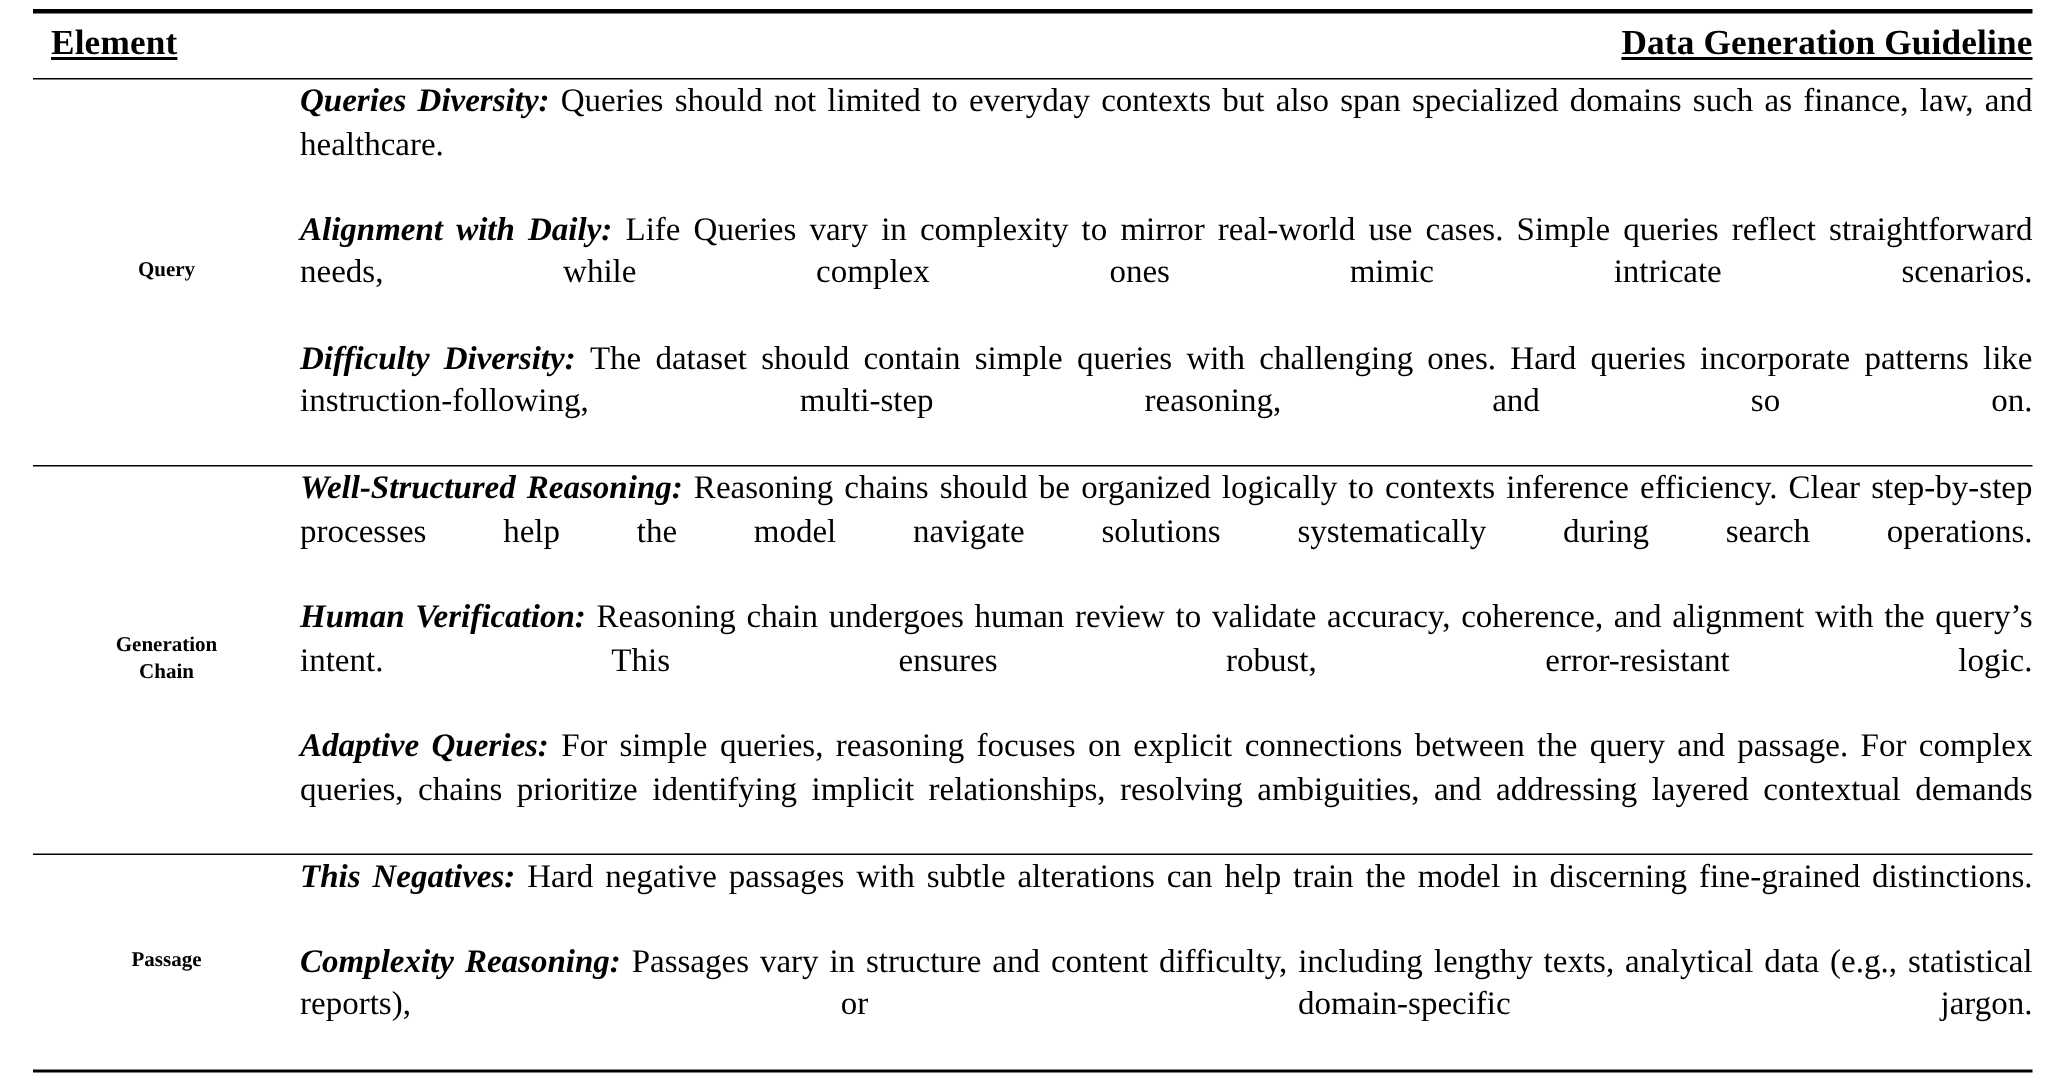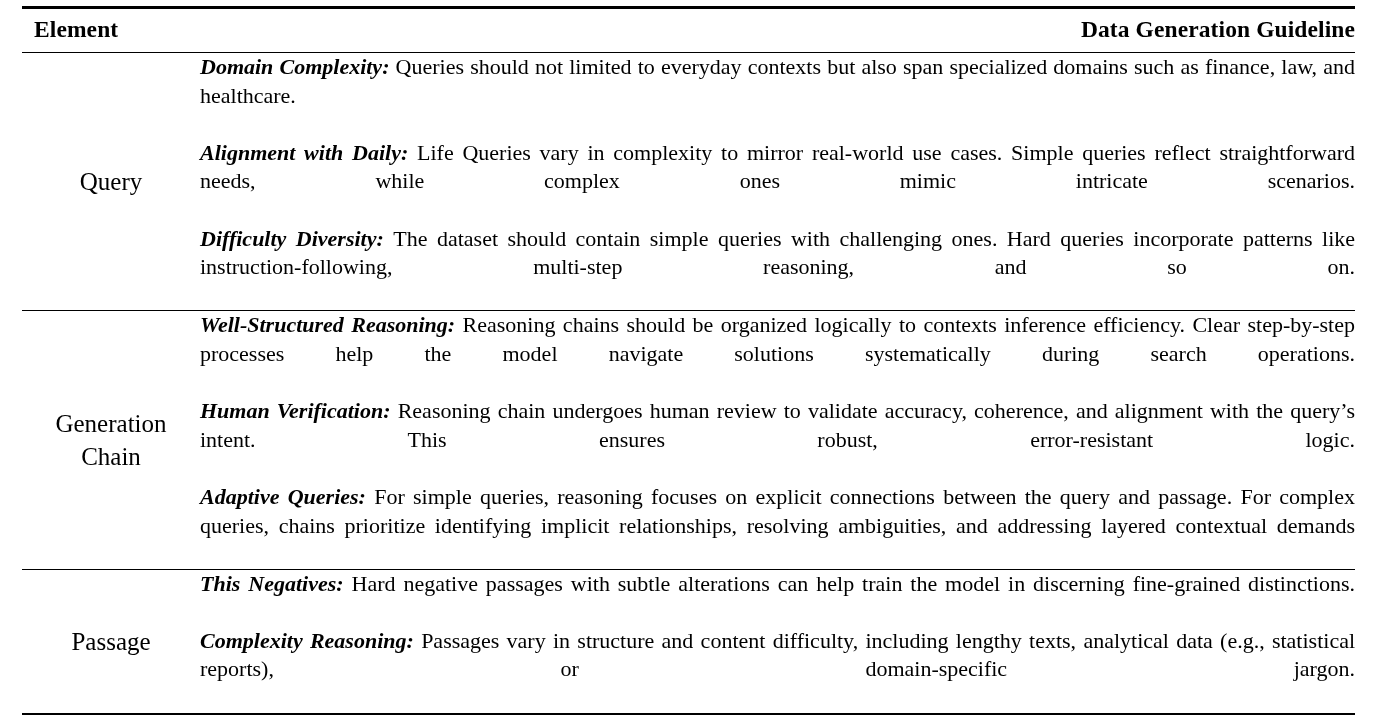--- a/index.html
+++ b/index.html
@@ -37,27 +37,28 @@
   col.col-element { width: 178px; }
   col.col-guideline { width: 1155px; }
 
   th.header-cell {
     font-weight: bold;
     font-size: 23.5px;
     text-align: left;
     vertical-align: middle;
     padding: 7px 0 9px 0;
     letter-spacing: 0.1px;
+    text-decoration: underline;
   }
   th.header-element { padding-left: 12px; }
   th.header-guideline { padding-left: 0px; text-align: right; }
 
   td.element-cell {
-    font-weight: normal;
-    font-size: 25px;
+    font-weight: bold;
+    font-size: 14px;
     text-align: center;
     vertical-align: middle;
     line-height: 1.32;
     padding: 0 6px;
     white-space: pre-line;
   }
 
   td.guideline-cell {
     font-size: 22px;
     vertical-align: top;
@@ -106,21 +107,21 @@
         <th class="header-cell header-element rule-top">Element</th>
         <th class="header-cell header-guideline rule-top">Data Generation Guideline</th>
       </tr>
     </thead>
     <tbody>
 
       <tr class="rule-mid">
         <td class="element-cell rule-mid section-pad-top section-pad-bot">Query</td>
         <td class="guideline-cell rule-mid section-pad-top section-pad-bot">
           <p class="para">
-            <span class="lead">Domain Complexity:</span><span class="body-text">Queries should not limited to everyday contexts but also span specialized domains such as finance, law, and healthcare.</span>
+            <span class="lead">Queries Diversity:</span><span class="body-text">Queries should not limited to everyday contexts but also span specialized domains such as finance, law, and healthcare.</span>
           </p>
           <p class="para">
             <span class="lead">Alignment with Daily:</span><span class="body-text">Life Queries vary in complexity to mirror real-world use cases. Simple queries reflect straightforward needs, while complex ones mimic intricate scenarios.</span>
           </p>
           <p class="para">
             <span class="lead">Difficulty Diversity:</span><span class="body-text">The dataset should contain simple queries with challenging ones. Hard queries incorporate patterns like instruction-following, multi-step reasoning, and so on.</span>
           </p>
         </td>
       </tr>
 

